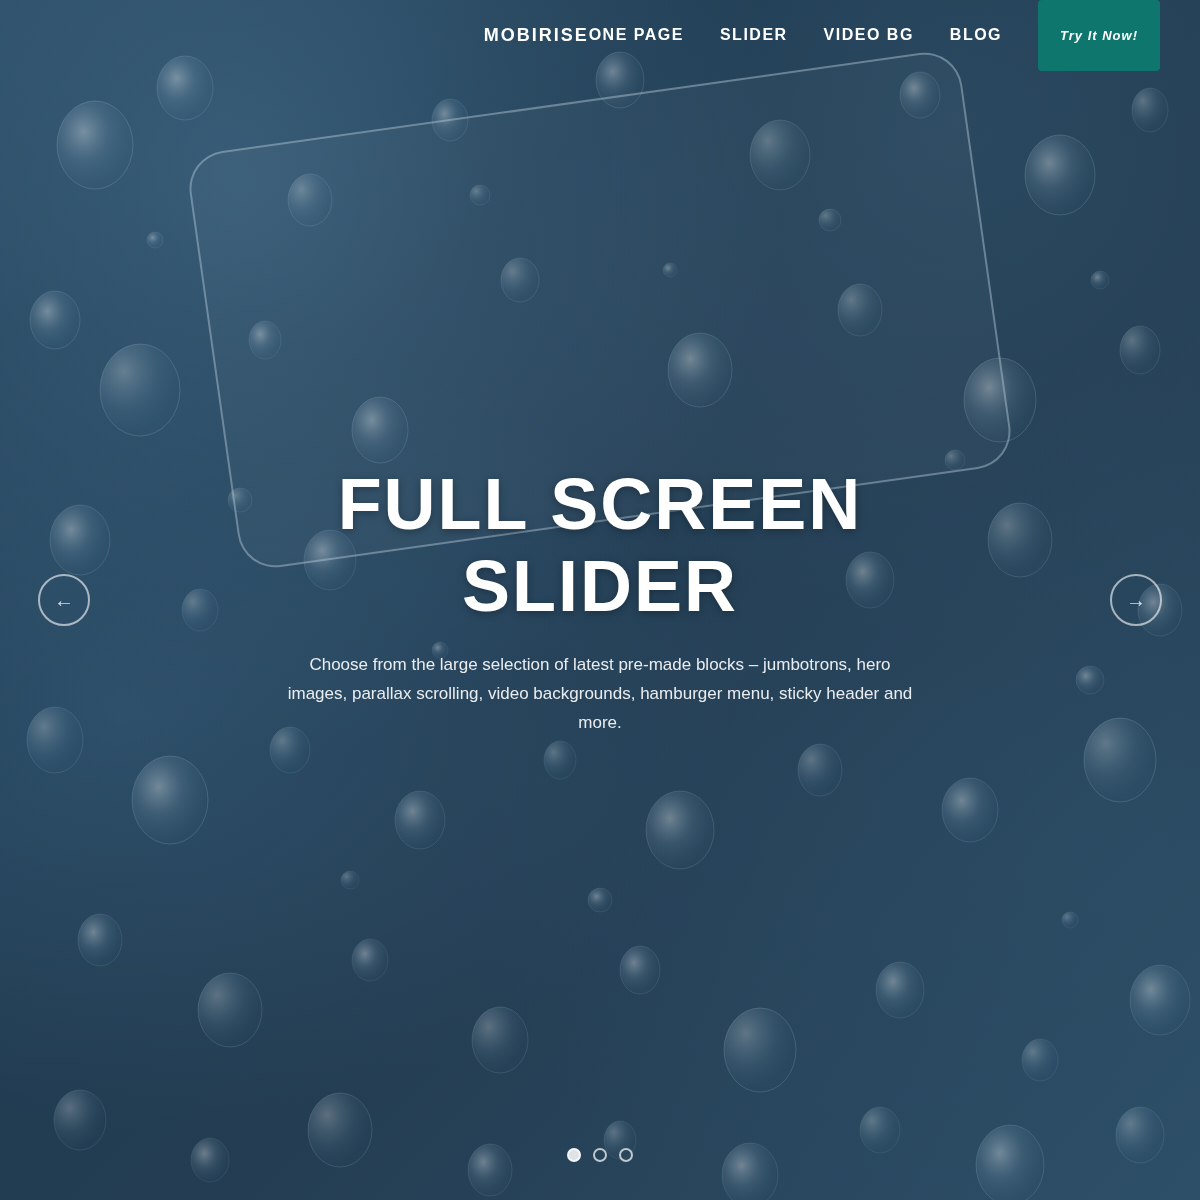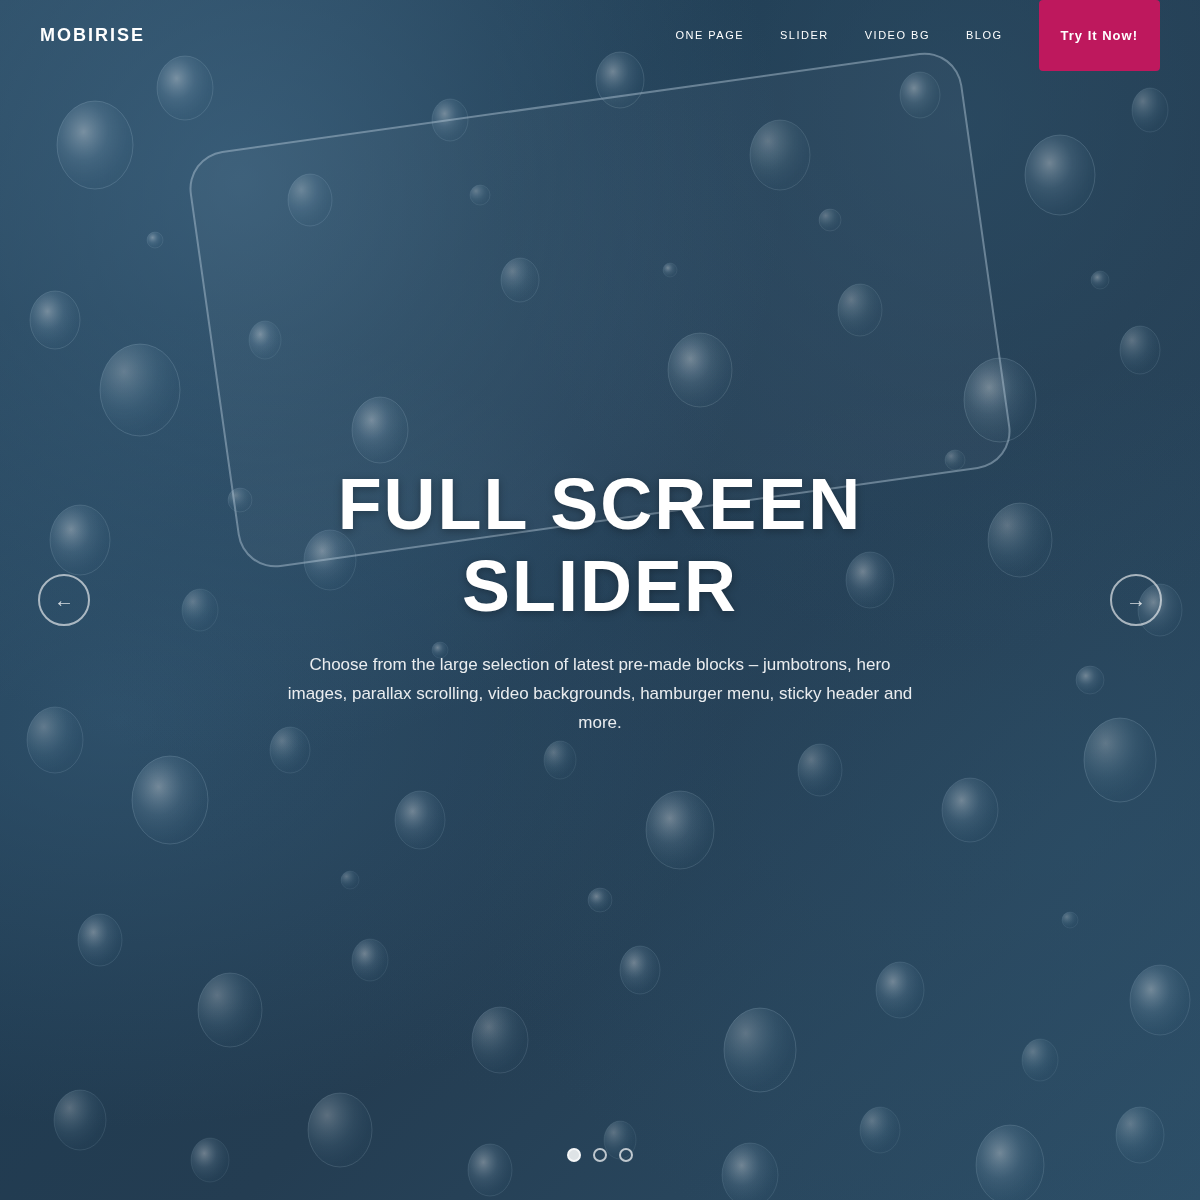--- a/index.html
+++ b/index.html
@@ -57,60 +57,61 @@
 
     
     .navbar {
       position: absolute;
       top: 0;
       left: 0;
       right: 0;
       height: 70px;
       display: flex;
       align-items: center;
-      justify-content: space-between;
+      justify-content: flex-end;
       padding: 0 40px;
       z-index: 10;
     }
 
     .nav-logo {
       color: #ffffff;
       font-weight: 900;
       font-size: 18px;
       letter-spacing: 2px;
       text-transform: uppercase;
     }
 
     .nav-links {
       display: flex;
       align-items: center;
       gap: 36px;
     }
 
     .nav-link {
       color: #ffffff;
-      font-size: 11px;
-      font-weight: 400;
+      font-size: 16px;
+      font-weight: 700;
       letter-spacing: 1.5px;
       text-transform: uppercase;
       text-decoration: none;
       cursor: pointer;
     }
 
     .nav-cta {
-      background-color: #be185d;
+      background-color: #0f766e;
       color: #ffffff;
       font-size: 13px;
       font-weight: 700;
       letter-spacing: 1px;
       text-transform: none;
       padding: 28px 22px;
       border-radius: 4px;
       cursor: pointer;
       border: none;
+      font-style: italic;
     }
 
     
     .hero-content {
       position: absolute;
       top: 50%;
       left: 50%;
       transform: translate(-50%, -50%);
       text-align: center;
       z-index: 5;

